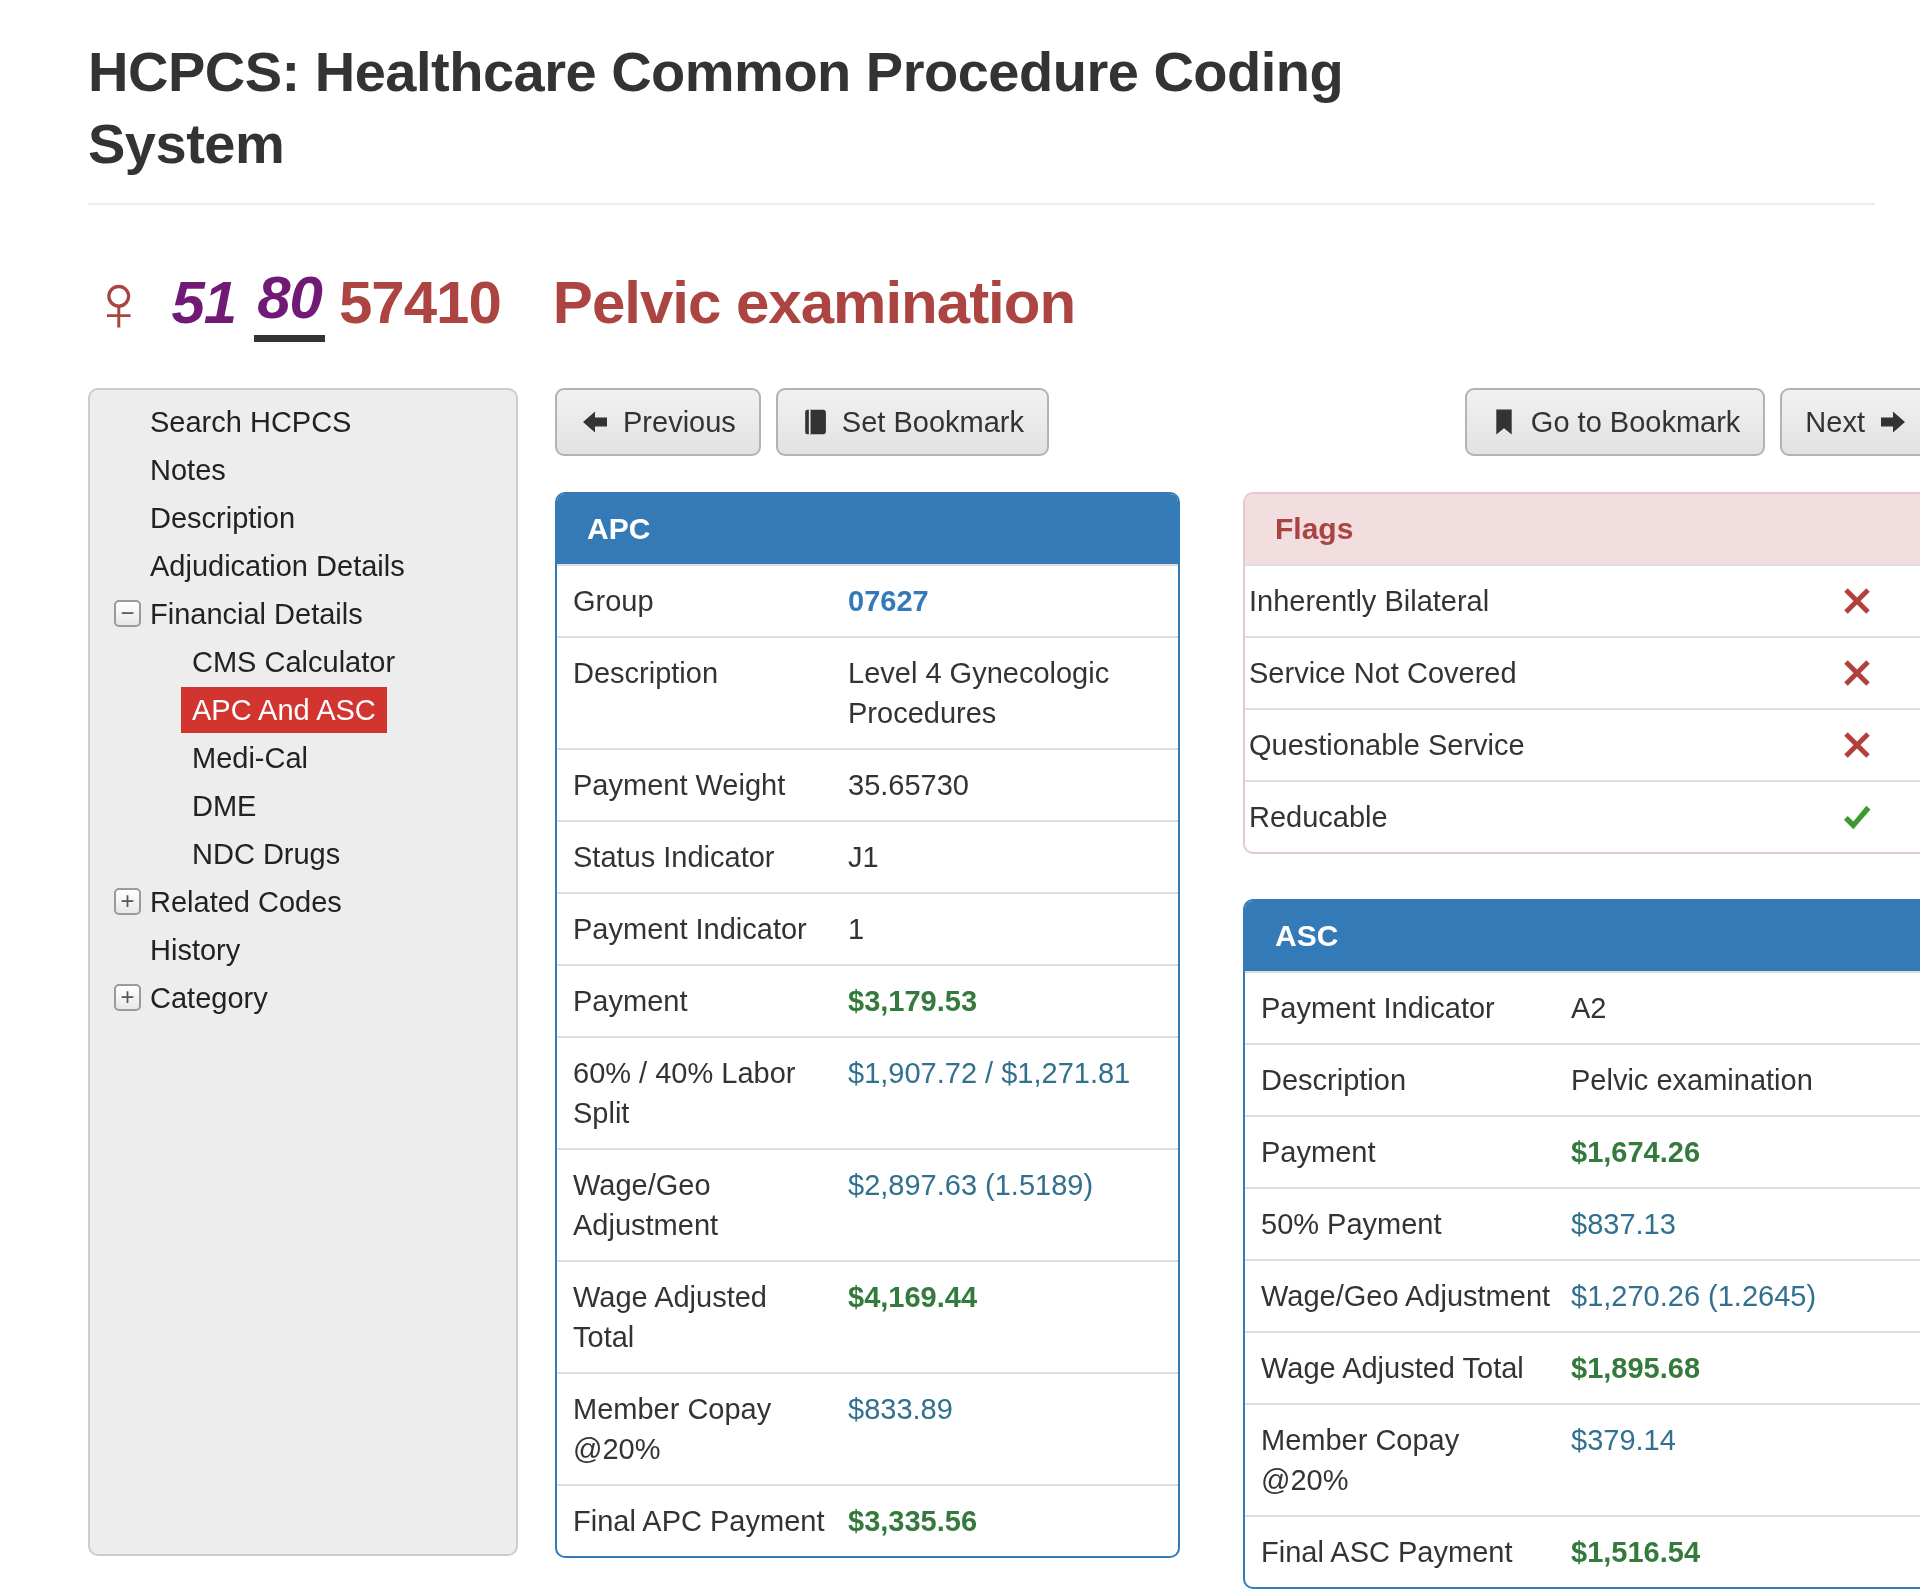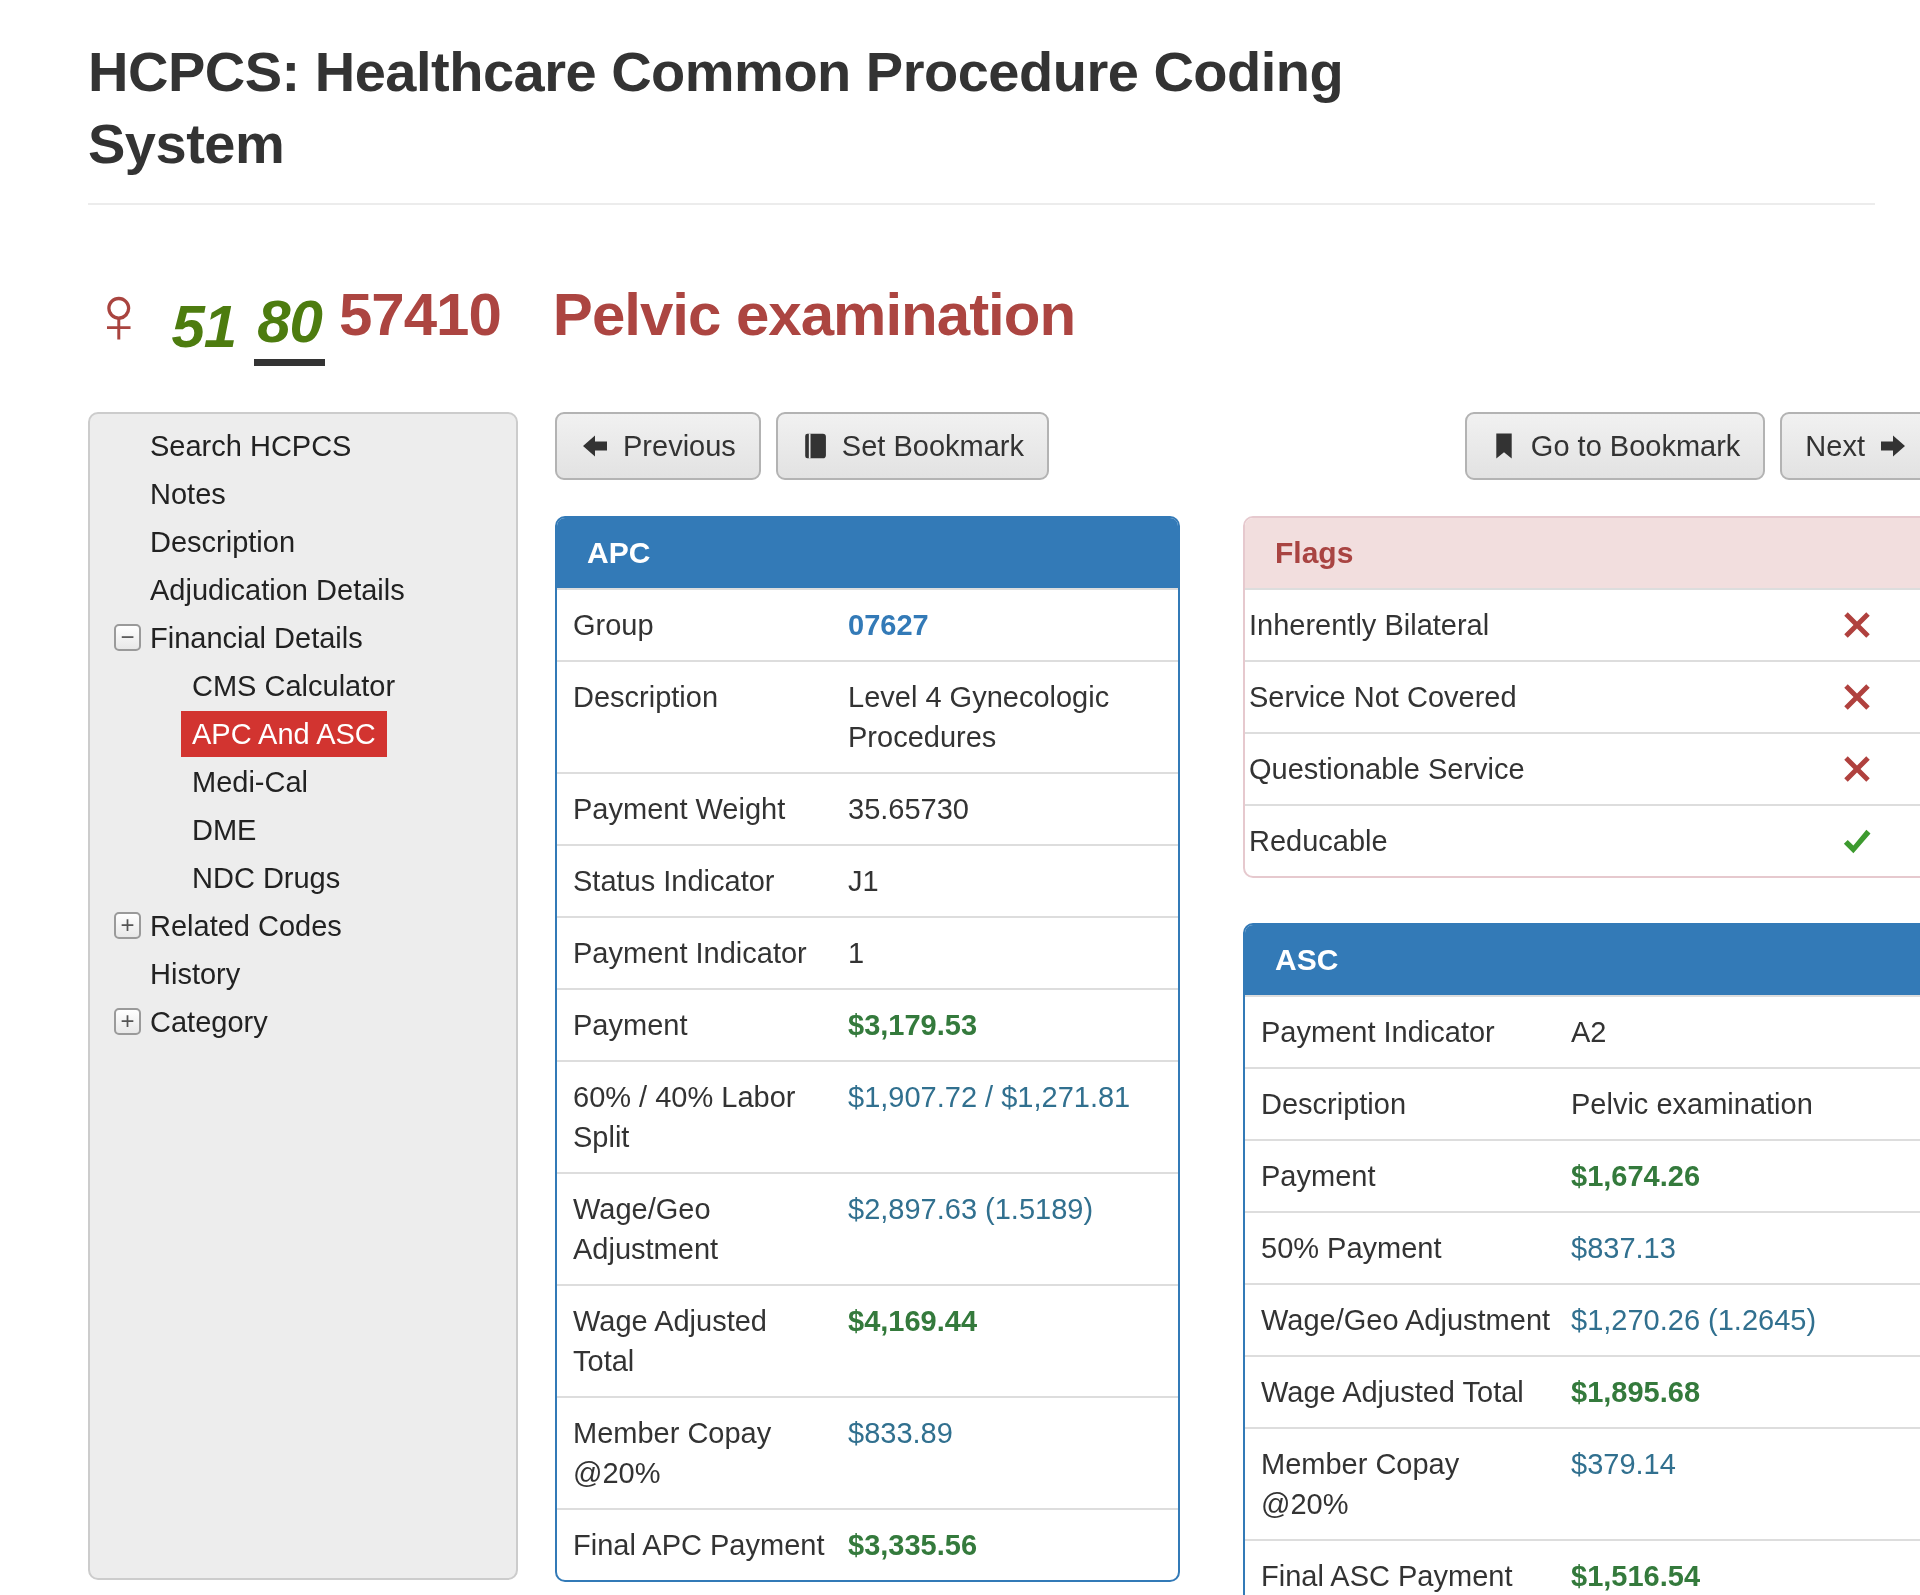--- a/index.html
+++ b/index.html
@@ -17,21 +17,21 @@
     color:#333; max-width: 1360px; letter-spacing: -0.5px;
   }
   .title-rule { border:none; border-top:2px solid #ececec; width:1787px; margin-top:24px; }
 
   
   .code-line { margin-top:58px; display:flex; align-items:center; }
   .female {
     color:#a9443f; font-size:82px; line-height:64px; font-weight:normal;
     margin-right:22px;
   }
-  .mod { font-size:60px; font-weight:bold; font-style:italic; color:#4d7c0f; margin-right:18px; letter-spacing:-1px;margin-top:24px;}
+  .mod { font-size:60px; font-weight:bold; font-style:italic; color:#701a75; margin-right:18px; letter-spacing:-1px;}
   .mod.underlined { display:inline-block; border-bottom:7px solid #333; padding:0 3px 3px 3px; margin-right:14px;}
   .code-num { font-size:60px; font-weight:bold; color:#ac4541; letter-spacing:-1px; }
   .code-desc { font-size:60px; font-weight:bold; color:#ac4541; margin-left:52px; letter-spacing:-1px;}
 
   
   .columns { display:flex; margin-top:46px; align-items:flex-start; }
 
   
   .sidebar {
     width:430px; height:1168px; flex:none;

